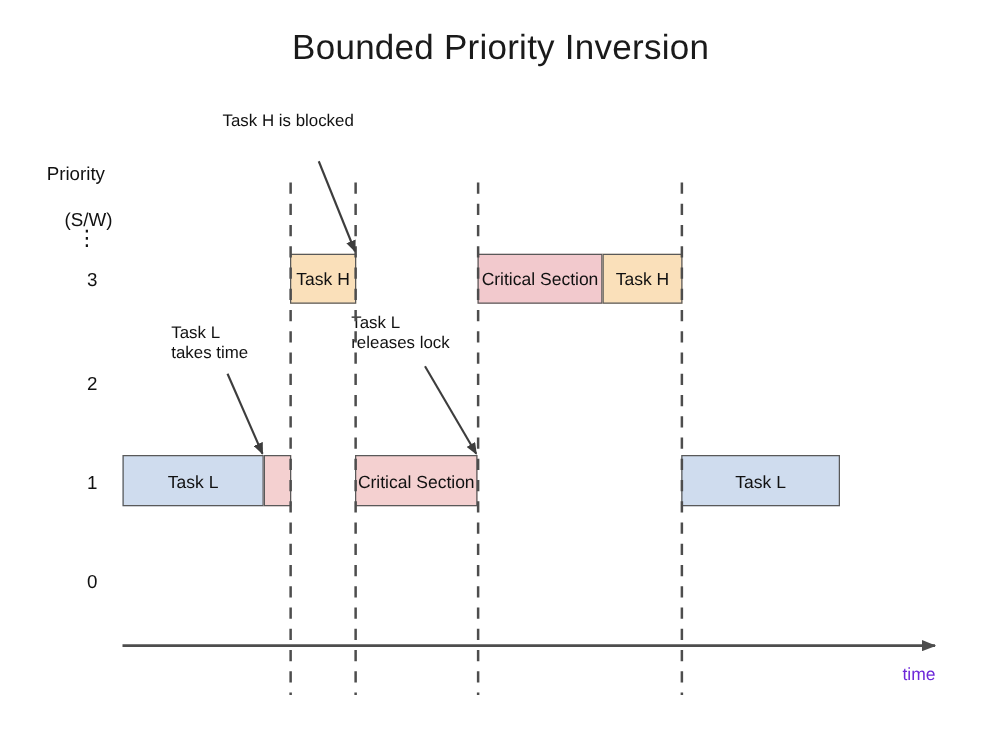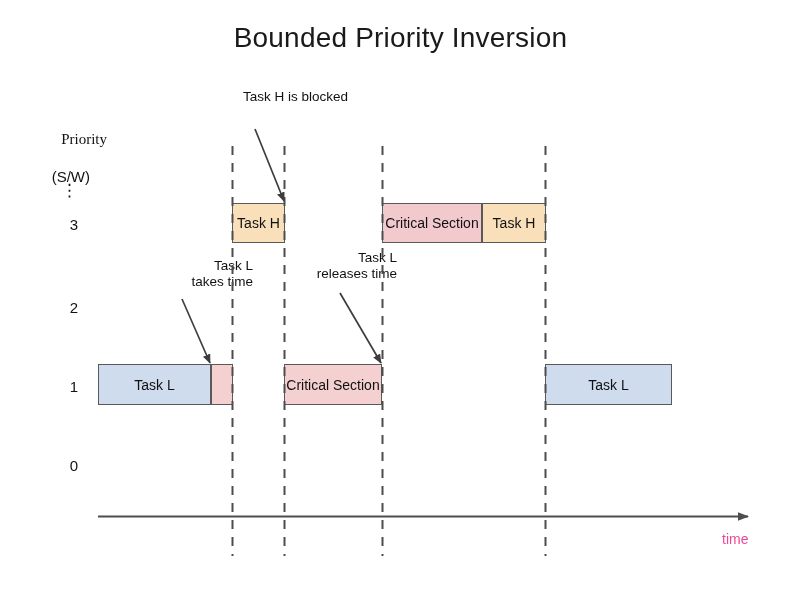--- a/index.html
+++ b/index.html
@@ -51,78 +51,78 @@
     color: #111;
     text-align: right;
     letter-spacing: 0;
     line-height: 10px;
   }
 
   .annot {
     font-size: 13.5px;
     line-height: 16px;
     color: #111;
-    text-align: right;
+    text-align: left;
     white-space: nowrap;
   }
 
   .blk {
     box-sizing: border-box;
     border: 1.6px solid #595959;
     display: flex;
     align-items: center;
     justify-content: center;
     font-size: 14px;
     color: #111;
     white-space: nowrap;
     overflow: hidden;
   }
 
   .time-text {
     font-size: 14px;
-    color: #ec4899;
+    color: #6d28d9;
     white-space: nowrap;
   }
 
   svg.overlay {
     position: absolute;
     left: 0; top: 0;
     width: 801px; height: 600px;
     pointer-events: none;
   }
 </style>
 </head>
 <body>
 
 <div id="stage">
 
   <div class="abs title">Bounded Priority Inversion</div>
 
-  <div class="abs axis-label" style="left:27px; top:131px; width:80px;font-family:Liberation Serif, serif;">Priority</div>
+  <div class="abs axis-label" style="left:4px; top:131px; width:80px;">Priority</div>
   <div class="abs axis-label" style="left:10px; top:168px; width:80px;">(S/W)</div>
 
   <div class="abs dots-label" style="left:40px; top:186px; width:38px; font-size:17px;">⋮</div>
 
   <div class="abs tick-label" style="left:40px; top:216px; width:38px;">3</div>
   <div class="abs tick-label" style="left:40px; top:299px; width:38px;">2</div>
   <div class="abs tick-label" style="left:40px; top:378px; width:38px;">1</div>
   <div class="abs tick-label" style="left:40px; top:457px; width:38px;">0</div>
 
   <div class="abs annot" style="left:178px; top:89px; width:170px;">
     <div>Task H is blocked</div>
   </div>
 
   <div class="abs annot" style="left:137px; top:258px; width:116px;">
     <div>Task L</div>
     <div>takes time</div>
   </div>
 
   <div class="abs annot" style="left:281px; top:250px; width:116px;">
     <div>Task L</div>
-    <div>releases time</div>
+    <div>releases lock</div>
   </div>
 
   <div class="abs blk" style="left:232px; top:203px; width:53px; height:40px; background:#fae0ba;">Task H</div>
 
   <div class="abs blk" style="left:382px; top:203px; width:100px; height:40px; background:#f2c9cd; border-right-width:0.8px;">Critical Section</div>
 
   <div class="abs blk" style="left:482px; top:203px; width:64px; height:40px; background:#fae0ba; border-left-width:0.8px;">Task H</div>
 
   <div class="abs blk" style="left:98px; top:364px; width:113px; height:41px; background:#cfdcee; border-right-width:0.8px;">Task L</div>
 

